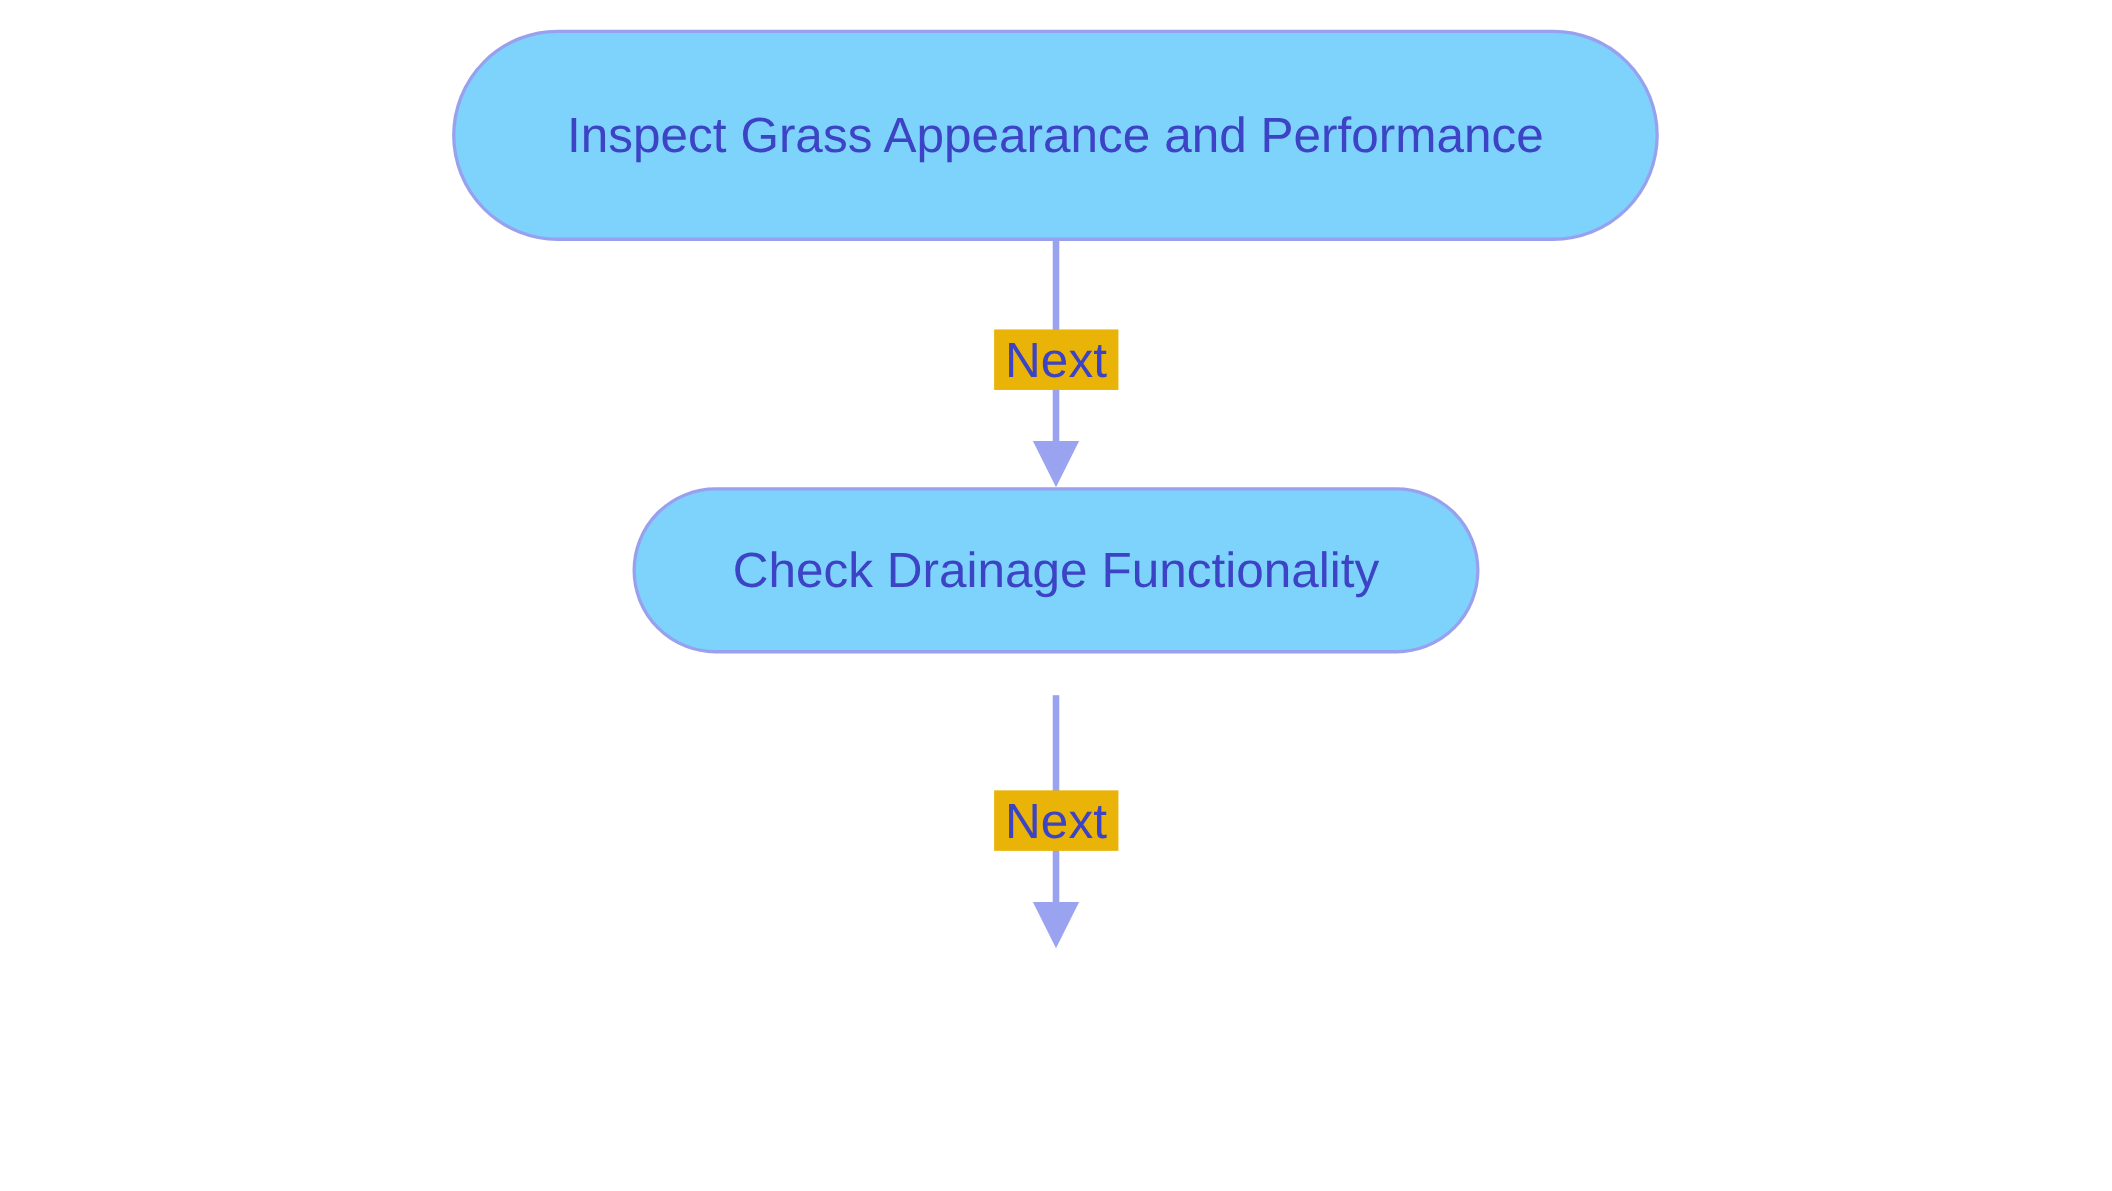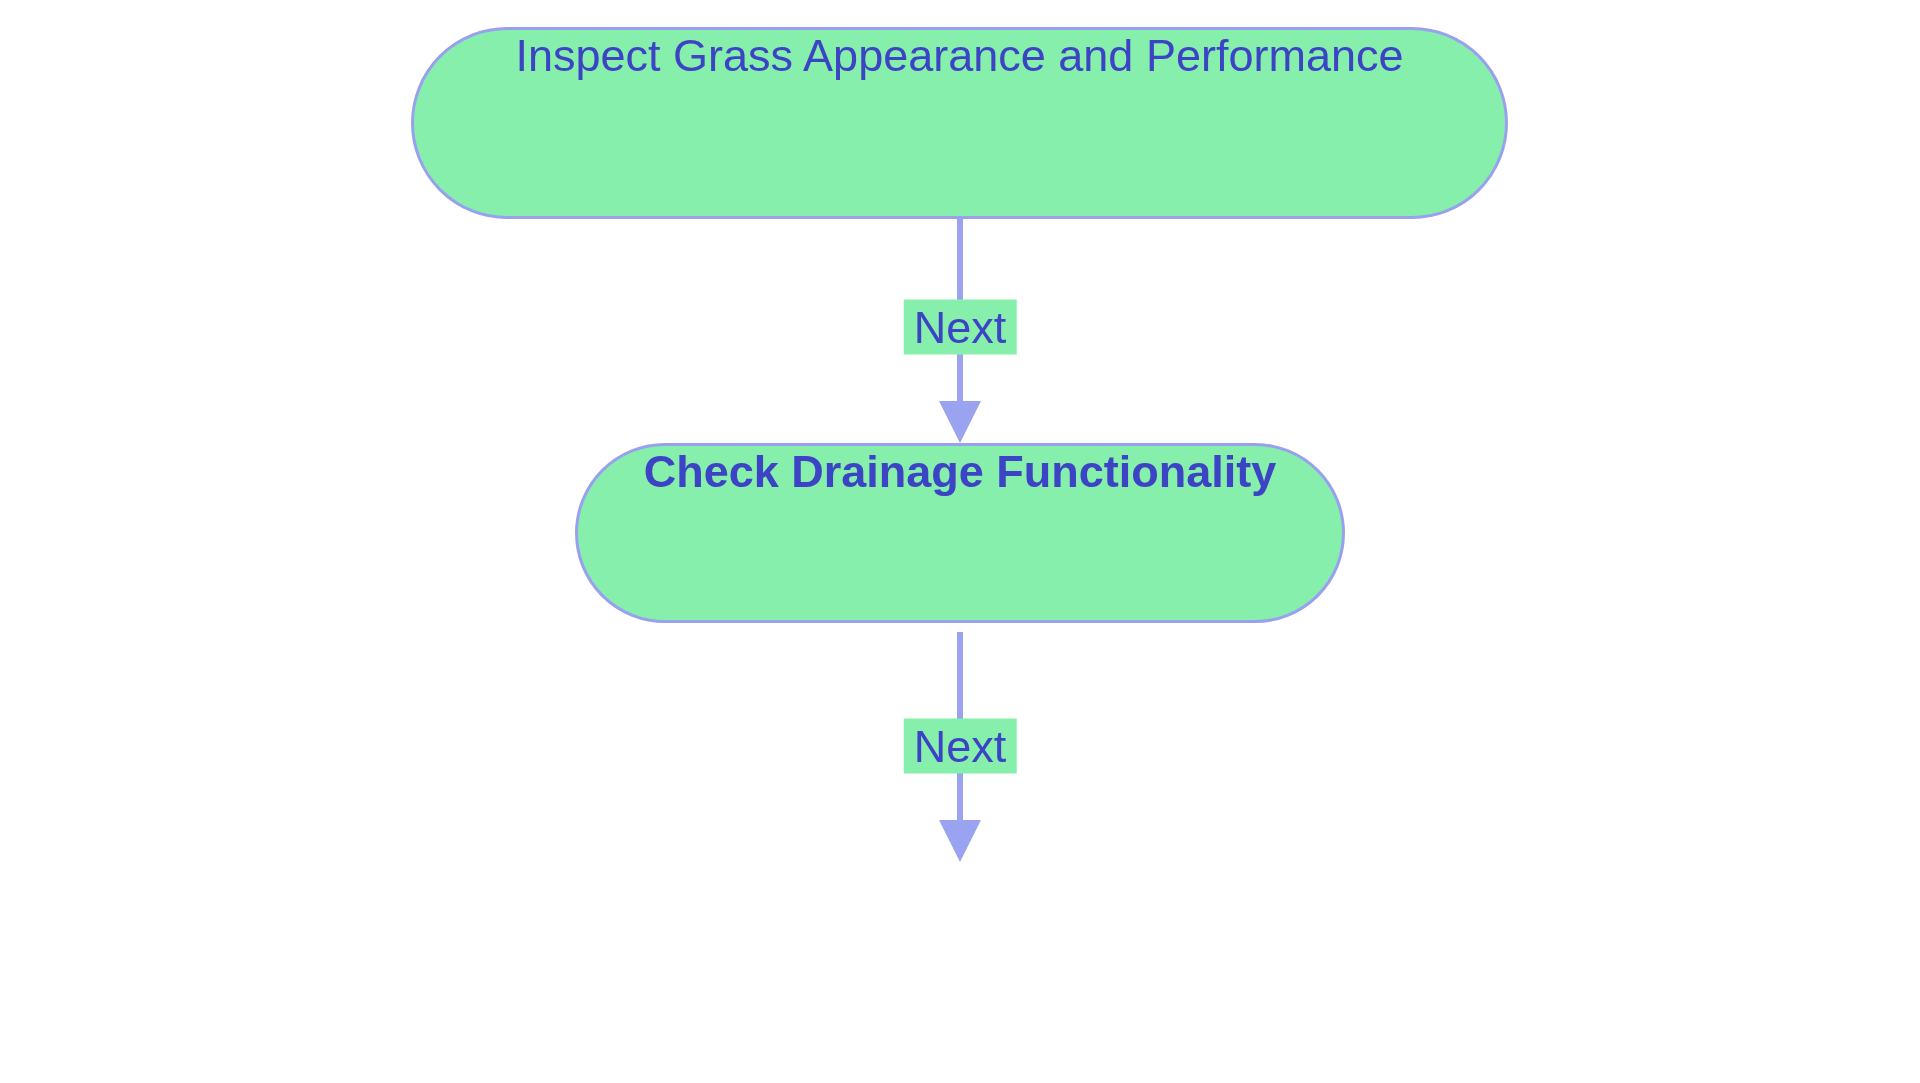--- a/index.html
+++ b/index.html
@@ -11,36 +11,36 @@
   .canvas {
     position: relative;
     width: 1920px;
     height: 1083px;
     background: #ffffff;
     overflow: hidden;
   }
   .node {
     position: absolute;
     box-sizing: border-box;
-    background: #86efac;
+    background: #7dd3fc;
     border: 3.5px solid #99a1ee;
     border-radius: 96px;
     display: flex;
-    align-items: flex-start;
+    align-items: center;
     justify-content: center;
   }
   .node-label {
     color: #3c43c4;
     font-size: 45px;
     line-height: 1.15;
     text-align: center;
     white-space: nowrap;
   }
   .node-1 { left: 411px; top: 27px;  width: 1097px; height: 192px; }
-  .node-2 { left: 575px; top: 443px; width: 770px;  height: 180px; font-weight: bold; }
+  .node-2 { left: 575px; top: 443px; width: 770px;  height: 151px; }
   .node-3 { left: 514px; top: 861px; width: 899px;  height: 189px; }
 
   .edge-line {
     position: absolute;
     left: 957px;
     width: 6px;
     background: #9aa3f0;
   }
   .edge-line-1 { top: 219px; height: 184px; }
   .edge-line-2 { top: 632px; height: 189px; }
@@ -54,21 +54,21 @@
     border-right: 21px solid transparent;
     border-top: 42px solid #9aa3f0;
   }
   .arrowhead-1 { top: 401px; }
   .arrowhead-2 { top: 820px; }
 
   .edge-label {
     position: absolute;
     left: 960px;
     transform: translate(-50%, -50%);
-    background: #86efac;
+    background: #eab308;
     color: #3c43c4;
     font-size: 45px;
     line-height: 1;
     padding: 5px 10px;
     white-space: nowrap;
   }
   .edge-label-1 { top: 327px; }
   .edge-label-2 { top: 746px; }
 </style>
 </head>

